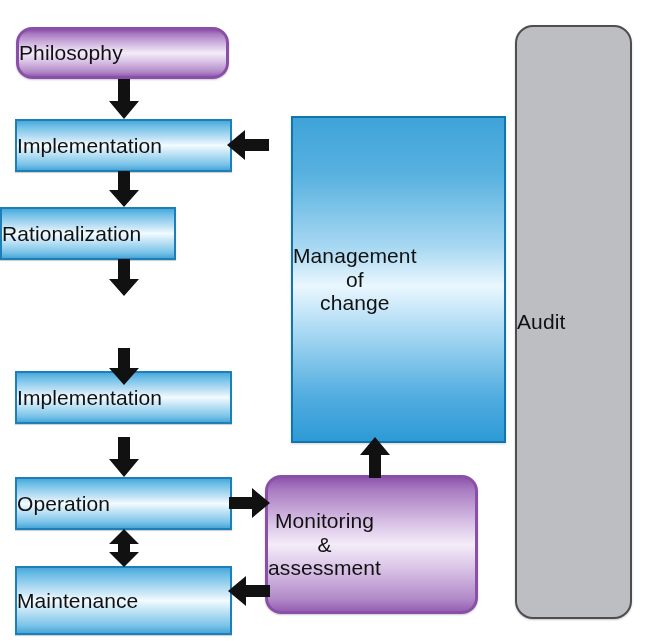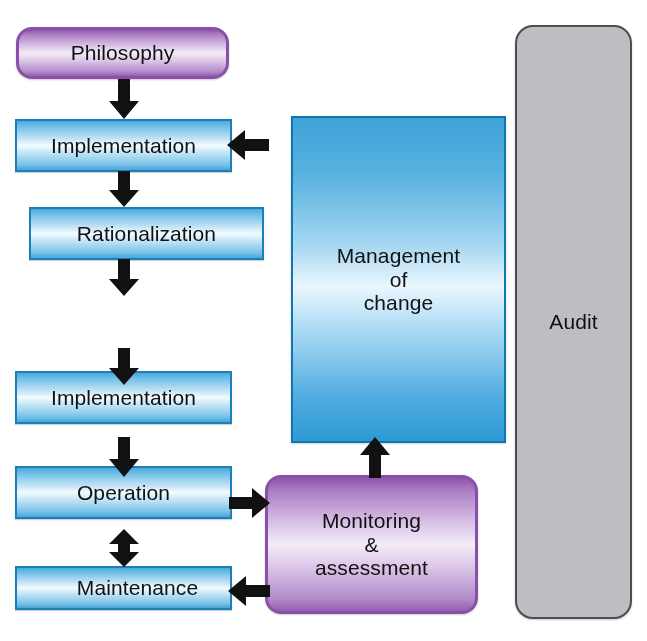--- a/index.html
+++ b/index.html
@@ -17,21 +17,20 @@
     background: #ffffff;
     overflow: hidden;
   }
 
   
   .node {
     position: absolute;
     box-sizing: border-box;
     display: flex;
     align-items: center;
-    justify-content: center;
     text-align: center;
     color: #111111;
     line-height: 1.12;
     letter-spacing: .1px;
   }
 
   
   .blue-box {
     border: 2px solid #1c7fb8;
     background: linear-gradient(to bottom,
@@ -104,34 +103,34 @@
 <div id="canvas">
 
   <div class="node purple-box" style="left:16px; top:27px; width:213px; height:52px;">
     <span class="node-label">Philosophy</span>
   </div>
 
   <div class="node blue-box" style="left:15px; top:119px; width:217px; height:53px;">
     <span class="node-label">Implementation</span>
   </div>
 
-  <div class="node blue-box" style="left:29px; top:207px; width:235px; height:53px;">
+  <div class="node blue-box" style="left:0; top:207px; width:176px; height:53px;">
     <span class="node-label">Rationalization</span>
   </div>
 
 
   <div class="node blue-box" style="left:15px; top:371px; width:217px; height:53px;">
     <span class="node-label">Implementation</span>
   </div>
 
-  <div class="node blue-box" style="left:15px; top:466px; width:217px; height:53px;">
+  <div class="node blue-box" style="left:15px; top:477px; width:217px; height:53px;">
     <span class="node-label">Operation</span>
   </div>
 
-  <div class="node blue-box" style="left:15px; top:566px; width:217px; height:44px;padding-left:28px;">
+  <div class="node blue-box" style="left:15px; top:566px; width:217px; height:69px;">
     <span class="node-label">Maintenance</span>
   </div>
 
   <div class="node panel-blue" style="left:264px; top:116px; width:215px; height:327px;">
     <span class="node-label">Management
 of
 change</span>
   </div>
 
   <div class="node purple-box" style="left:265px; top:475px; width:213px; height:139px;">

